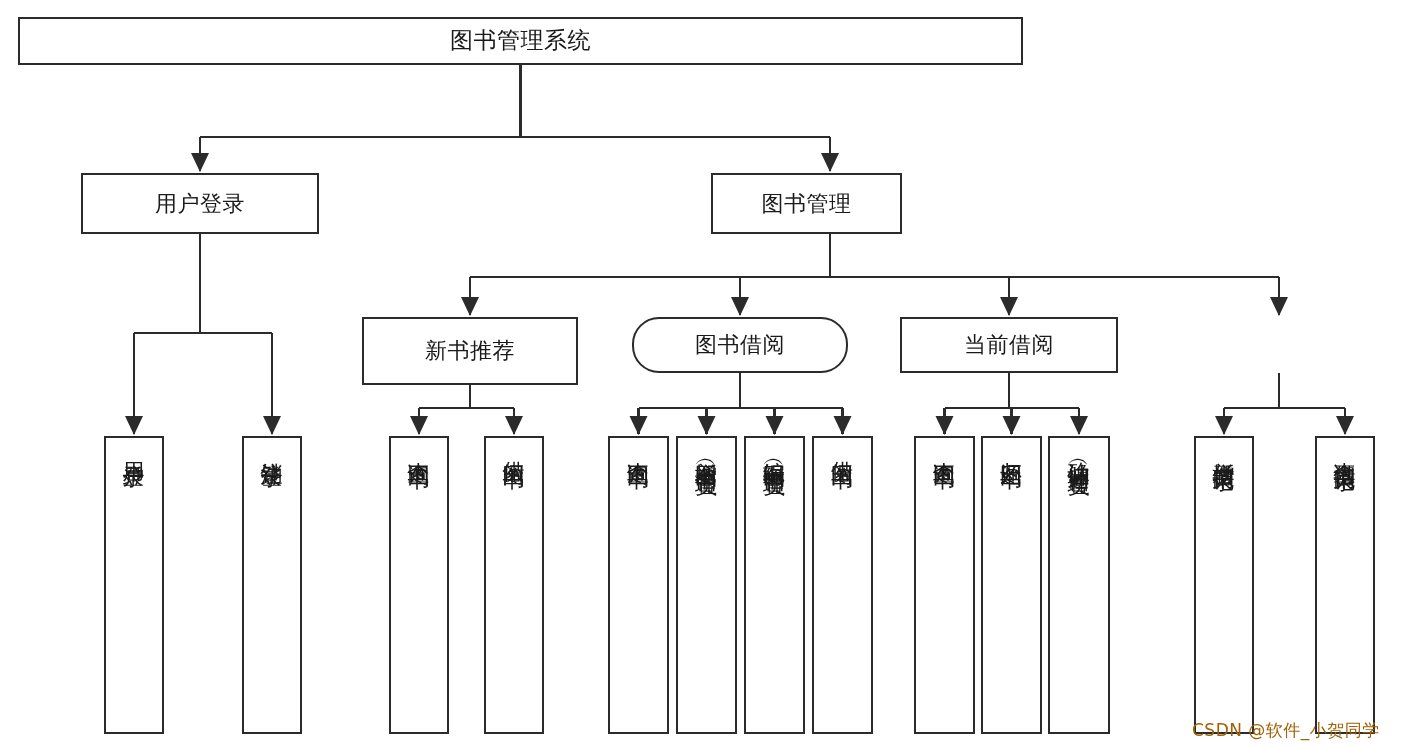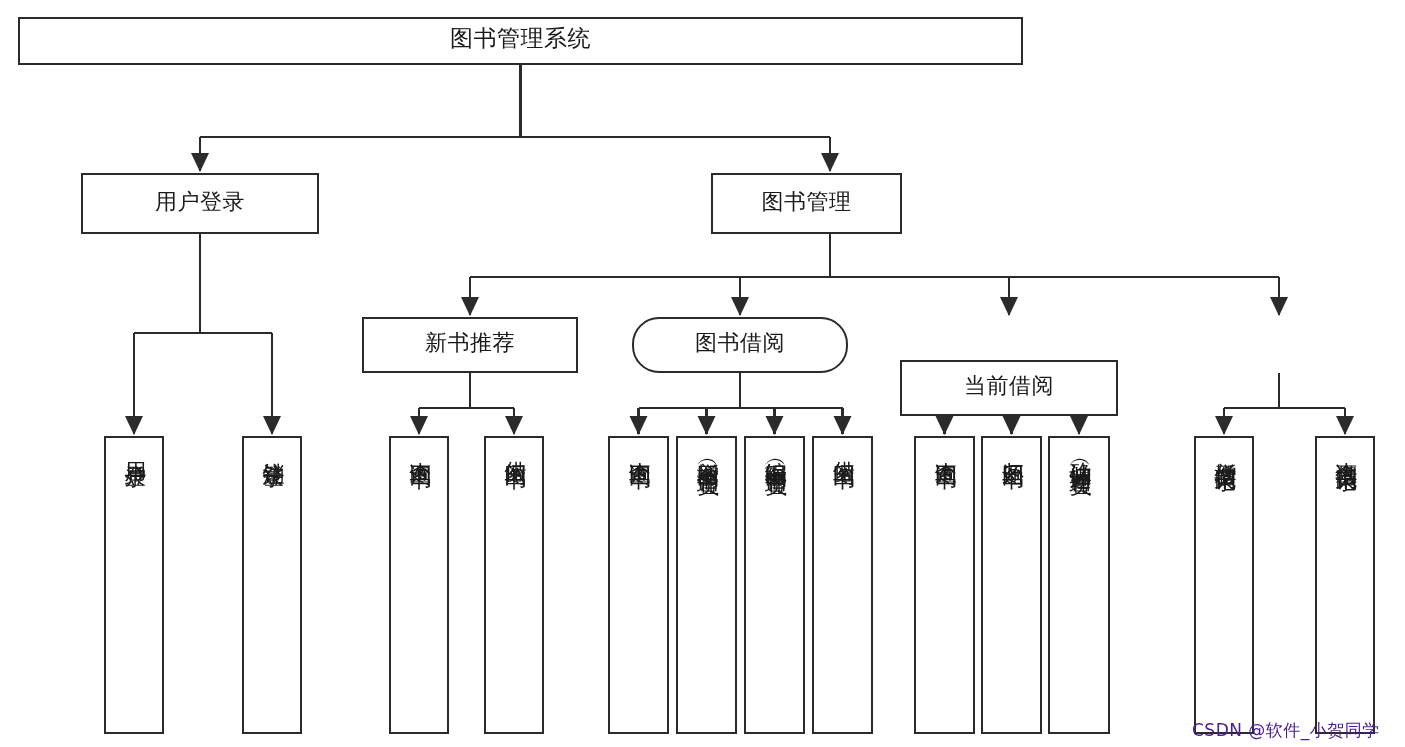--- a/index.html
+++ b/index.html
@@ -34,21 +34,20 @@
     align-items: center;
     justify-content: center;
     text-align: center;
     color: #1a1a1a;
     z-index: 2;
   }
   .node-label {
     display: block;
     line-height: 1.18;
     letter-spacing: 0.5px;
-    font-family: Liberation Mono, monospace;
   }
   .node.horiz .node-label {
     font-size: 22px;
     white-space: nowrap;
   }
   .node.vert {
     align-items: flex-start;
     padding-top: 6px;
   }
   .node.vert .node-label {
@@ -58,21 +57,21 @@
     line-height: 1.05;
     letter-spacing: 2px;
     white-space: nowrap;
   }
   .node.root .node-label {
     font-size: 23px;
   }
   .watermark {
     position: absolute;
     font-size: 17px;
-    color: #4c1d95;
+    color: #a16207;
     white-space: nowrap;
     z-index: 5;
     letter-spacing: 0.5px;
   }
 </style>
 </head>
 <body>
 
 <div id="canvas">
 
@@ -135,27 +134,27 @@
     <span class="node-label">图书管理系统</span>
   </div>
 
   <div class="node horiz" id="n-l2-0" style="left: 81px; top: 173px; width: 238px; height: 61px;">
     <span class="node-label">用户登录</span>
   </div>
   <div class="node horiz" id="n-l2-1" style="left: 711px; top: 173px; width: 191px; height: 61px;">
     <span class="node-label">图书管理</span>
   </div>
 
-  <div class="node horiz" id="n-l3-0" style="left: 362px; top: 317px; width: 216px; height: 56px;">
+  <div class="node horiz" id="n-l3-0" style="left: 362px; top: 317px; width: 216px; height: 68px;">
     <span class="node-label">新书推荐</span>
   </div>
   <div class="node horiz" id="n-l3-1" style="left: 632px; top: 317px; width: 216px; height: 56px; border-radius: 27px;">
     <span class="node-label">图书借阅</span>
   </div>
-  <div class="node horiz" id="n-l3-2" style="left: 900px; top: 317px; width: 218px; height: 56px; margin-top: 43px;">
+  <div class="node horiz" id="n-l3-2" style="left: 900px; top: 317px; width: 218px; height: 56px;">
     <span class="node-label">当前借阅</span>
   </div>
 
   <div class="node vert" id="n-lf-0" style="left: 104px; top: 436px; width: 60px; height: 298px;">
     <span class="node-label">用户登录</span>
   </div>
   <div class="node vert" id="n-lf-1" style="left: 242px; top: 436px; width: 60px; height: 298px;">
     <span class="node-label">注销登录</span>
   </div>
   <div class="node vert" id="n-lf-2" style="left: 389px; top: 436px; width: 60px; height: 298px;">

